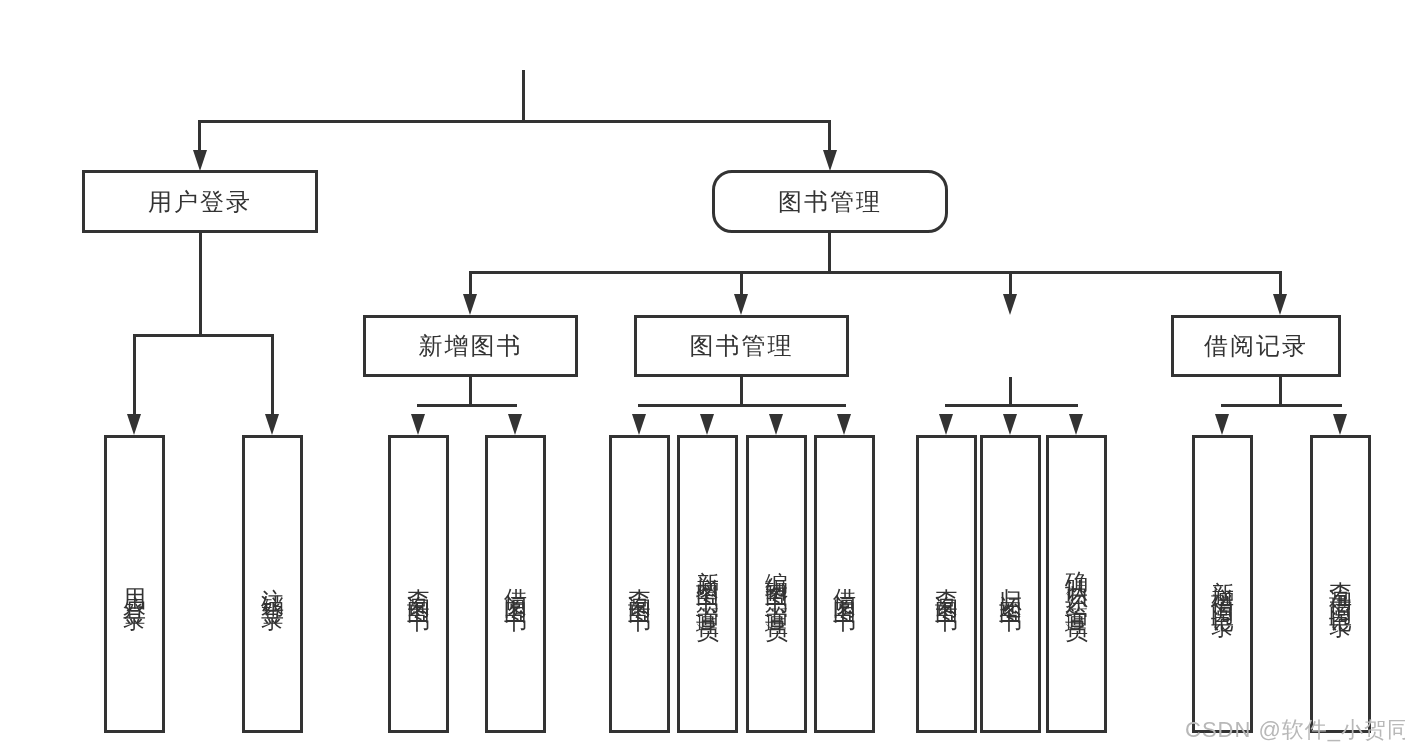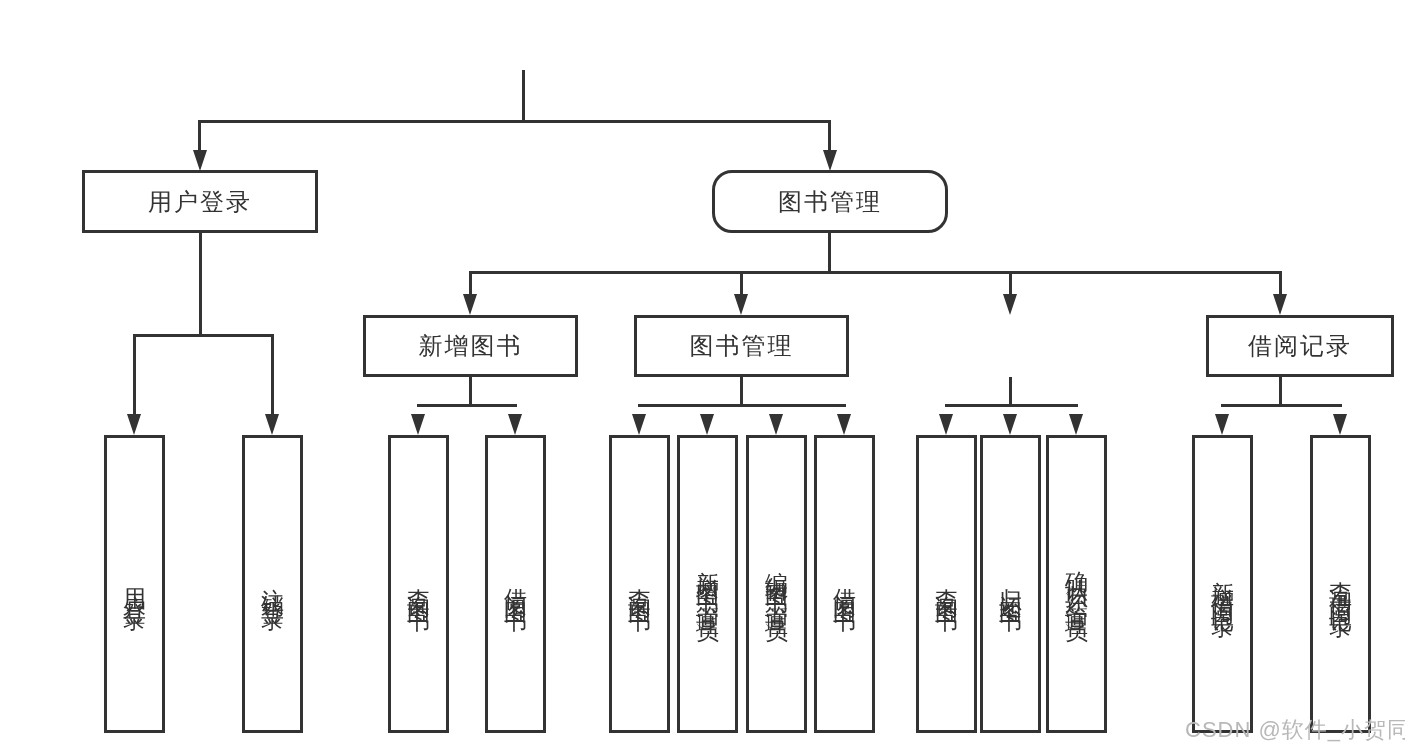--- a/index.html
+++ b/index.html
@@ -100,21 +100,21 @@
   <div class="arrow" style="left:734px; top:294px;"></div>
   <div class="arrow" style="left:1003px; top:294px;"></div>
   <div class="arrow" style="left:1273px; top:294px;"></div>
 
   <div class="box" style="left:363px; top:315px; width:215px; height:62px;">
     <span>新增图书</span>
   </div>
   <div class="box" style="left:634px; top:315px; width:215px; height:62px;">
     <span>图书管理</span>
   </div>
-  <div class="box" style="left:1206px; top:315px; width:188px; height:62px;text-align:right;">
+  <div class="box" style="left:1171px; top:315px; width:170px; height:62px;text-align:right;">
     <span>借阅记录</span>
   </div>
 
   <div class="line" style="left:469px; top:377px; width:3px; height:30px;"></div>
   <div class="line" style="left:417px; top:404px; width:100px; height:3px;"></div>
   <div class="arrow" style="left:411px; top:414px;"></div>
   <div class="arrow" style="left:508px; top:414px;"></div>
 
   <div class="line" style="left:740px; top:377px; width:3px; height:30px;"></div>
   <div class="line" style="left:638px; top:404px; width:208px; height:3px;"></div>

